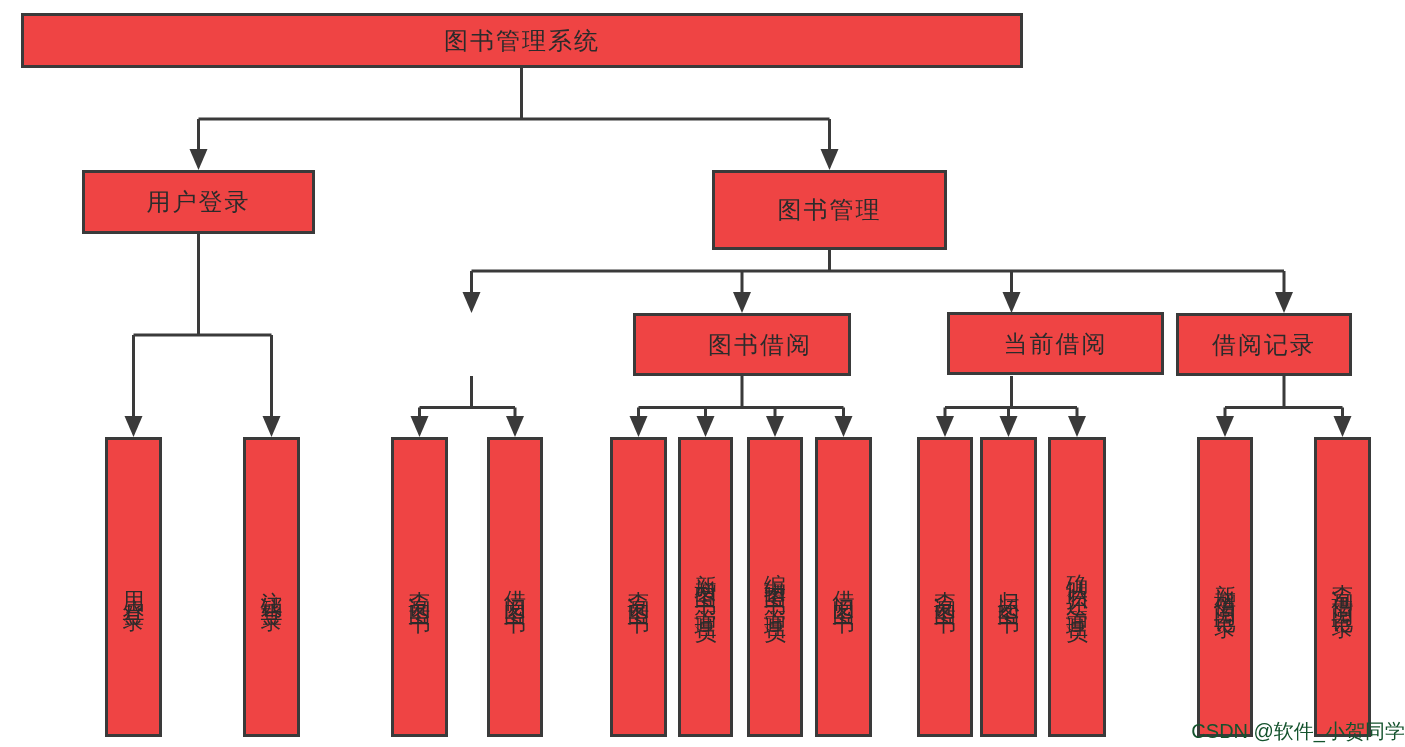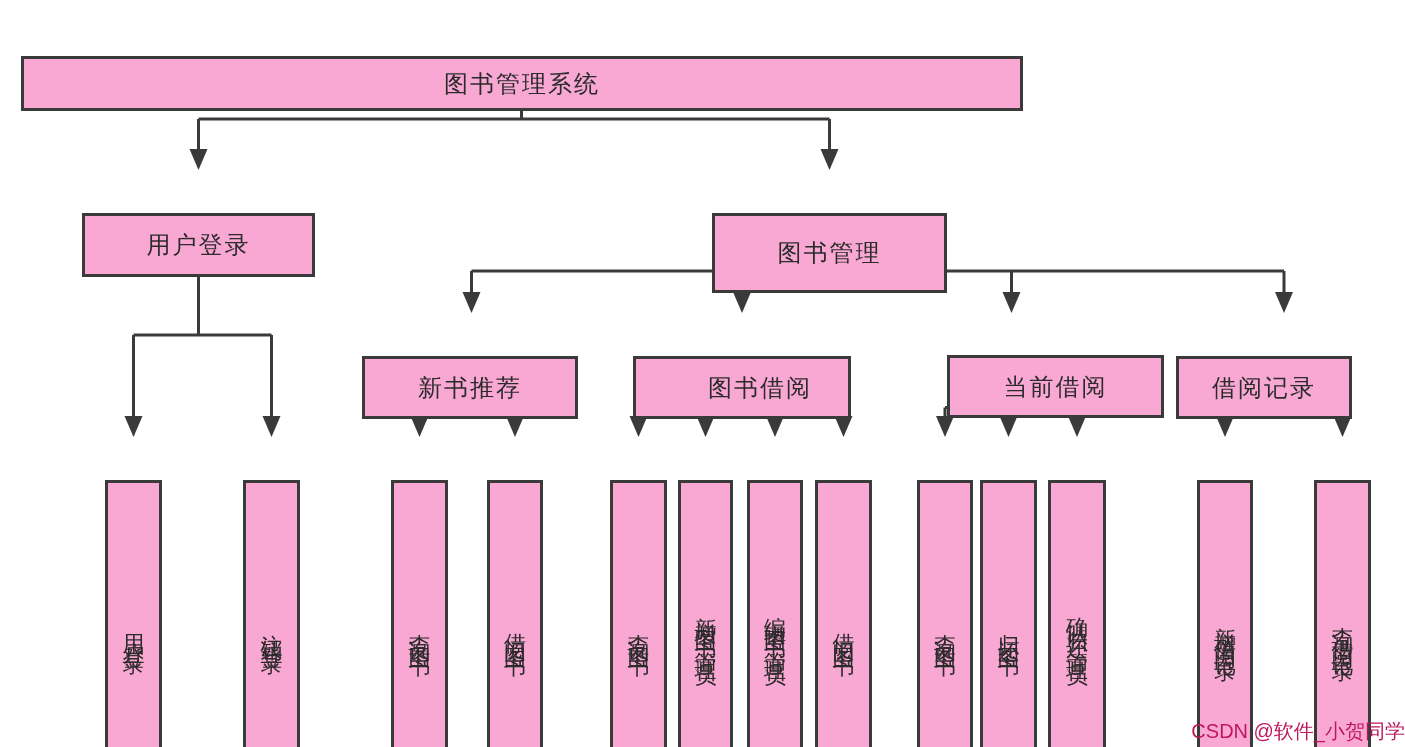--- a/index.html
+++ b/index.html
@@ -29,47 +29,46 @@
     stroke-width: 3;
   }
   .edges polygon {
     fill: #3a3a3a;
     stroke: none;
   }
   .node {
     position: absolute;
     box-sizing: border-box;
     border: 3px solid #3a3a3a;
-    background: #f9a8d4;
+    background: #ef4444;
     color: #2b2b2b;
     display: flex;
     align-items: center;
     justify-content: center;
     z-index: 2;
-    margin-top: 43px;
   }
   .h-node {
     font-size: 24px;
     letter-spacing: 2px;
     white-space: nowrap;
   }
   .v-node .vtext {
     writing-mode: vertical-rl;
     text-orientation: mixed;
     font-size: 22px;
     letter-spacing: 7px;
     line-height: 1;
   }
   .watermark {
     position: absolute;
     left: 1152px;
     top: 718px;
     width: 253px;
     font-size: 20px;
-    color: #be185d;
+    color: #14532d;
     white-space: nowrap;
     z-index: 3;
     text-align: right;
   }
 </style>
 </head>
 <body>
 
 <div class="stage">
 
@@ -120,21 +119,20 @@
       <polygon points="1216,416 1234,416 1225,437"></polygon>
       <polygon points="1333.5,416 1351.5,416 1342.5,437"></polygon>
     </g>
   </svg>
 
   <div class="node h-node" style="left:21px; top:13px; width:1002px; height:55px;">图书管理系统</div>
 
   <div class="node h-node" style="left:82px; top:170px; width:233px; height:64px;">用户登录</div>
   <div class="node h-node" style="left:712px; top:170px; width:235px; height:80px;">图书管理</div>
 
-  <div class="node h-node" style="left:362px; top:313px; width:216px; height:63px;">新书推荐</div>
   <div class="node h-node" style="left:633px; top:313px; width:218px; height:63px;padding-left:36px;">图书借阅</div>
   <div class="node h-node" style="left:947px; top:312px; width:217px; height:63px;">当前借阅</div>
   <div class="node h-node" style="left:1176px; top:313px; width:176px; height:63px;">借阅记录</div>
 
   <div class="node v-node" style="left:105px; top:437px; width:57px; height:300px;">
     <span class="vtext">用户登录</span>
   </div>
   <div class="node v-node" style="left:243px; top:437px; width:57px; height:300px;">
     <span class="vtext">注销登录</span>
   </div>

